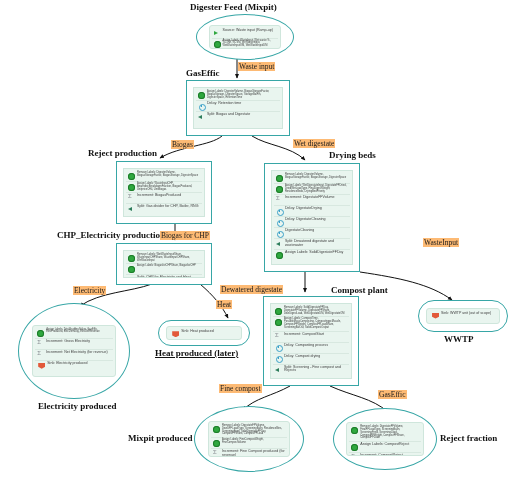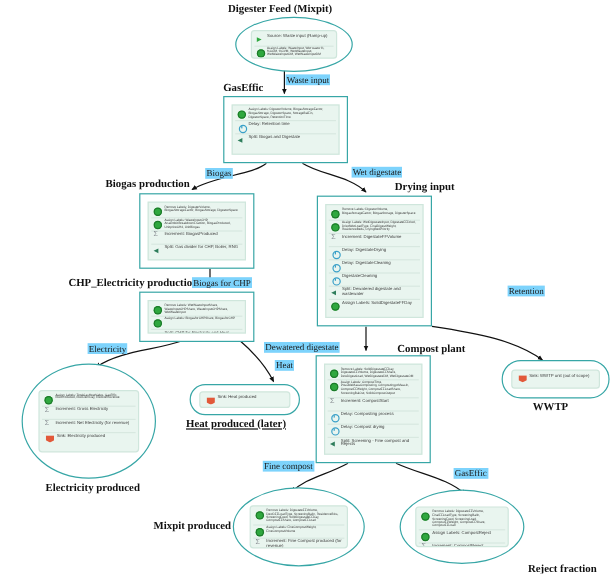--- a/index.html
+++ b/index.html
@@ -46,21 +46,21 @@
   .ic.sink{background:#e2593a;width:4px;height:6px;margin-left:1px;
     clip-path:polygon(0 0,100% 0,100% 70%,50% 100%,0 70%);}
   .ic.source{background:transparent;}
   .ic.source:before{content:"";position:absolute;left:0;top:1px;width:0;height:0;
     border-top:2.5px solid transparent;border-bottom:2.5px solid transparent;border-left:4px solid #2fa83f;}
 
   
   .title{position:absolute;font-family:"Liberation Serif", serif;font-weight:bold;
     font-size:9px;color:#111111;white-space:nowrap;}
   .elabel{position:absolute;font-family:"Liberation Serif", serif;
-    font-size:7.5px;color:#1a1a1a;white-space:nowrap;background:#7dd3fc;padding:0 1px;}
+    font-size:7.5px;color:#1a1a1a;white-space:nowrap;background:#fdba74;padding:0 1px;}
 </style>
 </head>
 <body>
 
 <div id="canvas">
 
   <svg id="edges" viewBox="0 0 512 478">
     <defs>
       <marker id="ah" viewBox="0 0 10 10" refX="8" refY="5" markerWidth="5" markerHeight="5" orient="auto-start-reverse">
         <path d="M0,1 L9,5 L0,9 z" fill="#111111"></path>
@@ -106,21 +106,21 @@
           <span class="ic delay"></span>
           <span class="tx t-act">Delay: Retention time</span>
         </div>
         <div class="row">
           <span class="ic split"></span>
           <span class="tx t-act">Split: Biogas and Digestate</span>
         </div>
       </div>
   </div>
 
-  <div class="title" style="left:88px;top:148px;">Biogas production</div>
+  <div class="title" style="left:88px;top:148px;">Reject production</div>
   <div class="elabel" style="left:171px;top:140px;">Biogas</div>
   <div class="node rect" style="left:116px;top:161px;width:96px;height:63px;">
     <div class="panel">
         <div class="row">
           <span class="ic remove"></span>
           <span class="tx t-label">Remove Labels: DigesterVolume, BiogasStorageFactor, BiogasStorage, DigesterSpace</span>
         </div>
         <div class="row">
           <span class="ic assign"></span>
           <span class="tx t-label">Assign Labels: WasteInputCHP, AnaerobicBreakdownFraction, BiogasProduced, UnitpriceCH4, UnitBiogas</span>
@@ -129,21 +129,21 @@
           <span class="ic inc"></span>
           <span class="tx t-act">Increment: BiogasProduced</span>
         </div>
         <div class="row">
           <span class="ic split"></span>
           <span class="tx t-act">Split: Gas divider for CHP, Boiler, RNG</span>
         </div>
       </div>
   </div>
 
-  <div class="title" style="left:329px;top:150px;">Drying input</div>
+  <div class="title" style="left:329px;top:150px;">Drying beds</div>
   <div class="elabel" style="left:293px;top:139px;">Wet digestate</div>
   <div class="node rect" style="left:264px;top:163px;width:96px;height:109px;">
     <div class="panel">
         <div class="row">
           <span class="ic remove"></span>
           <span class="tx t-label">Remove Labels: DigesterVolume, BiogasStorageFactor, BiogasStorage, DigesterSpace</span>
         </div>
         <div class="row">
           <span class="ic assign"></span>
           <span class="tx t-label">Assign Labels: WetDigestateInput, DigestateFFDried, DriedWetLoadType, FinalDigestWeight, ResidenceBeds, DryingBedPriority</span>
@@ -210,21 +210,21 @@
           <span class="tx t-act">Increment: Net Electricity (for revenue)</span>
         </div>
         <div class="row">
           <span class="ic sink"></span>
           <span class="tx t-act">Sink: Electricity produced</span>
         </div>
       </div>
   </div>
   <div class="title" style="left:38px;top:401px;">Electricity produced</div>
 
-  <div class="elabel" style="left:229px;top:300px;">Heat</div>
+  <div class="elabel" style="left:216px;top:300px;">Heat</div>
   <div class="node stadium" style="left:158px;top:320px;width:92px;height:26px;">
     <div class="panel">
         <div class="row">
           <span class="ic sink"></span>
           <span class="tx t-act">Sink: Heat produced</span>
         </div>
       </div>
   </div>
   <div class="title" style="left:155px;top:348px;text-decoration:underline;">Heat produced (later)</div>
 
@@ -252,21 +252,21 @@
           <span class="ic delay"></span>
           <span class="tx t-act">Delay: Compost drying</span>
         </div>
         <div class="row">
           <span class="ic split"></span>
           <span class="tx t-act">Split: Screening - Fine compost and Rejects</span>
         </div>
       </div>
   </div>
 
-  <div class="elabel" style="left:423px;top:238px;">Retention</div>
+  <div class="elabel" style="left:423px;top:238px;">WasteInput</div>
   <div class="node stadium" style="left:418px;top:300px;width:90px;height:32px;">
     <div class="panel">
         <div class="row">
           <span class="ic sink"></span>
           <span class="tx t-act">Sink: WWTP unit (out of scope)</span>
         </div>
       </div>
   </div>
   <div class="title" style="left:444px;top:334px;">WWTP</div>
 
@@ -299,15 +299,15 @@
         <div class="row">
           <span class="ic assign"></span>
           <span class="tx t-act">Assign Labels: CompostReject</span>
         </div>
         <div class="row">
           <span class="ic inc"></span>
           <span class="tx t-act">Increment: CompostReject</span>
         </div>
       </div>
   </div>
-  <div class="title" style="left:440px;top:433px;margin-top:36px;">Reject fraction</div>
+  <div class="title" style="left:440px;top:433px;">Reject fraction</div>
 
 </div>
 
 </body></html>

